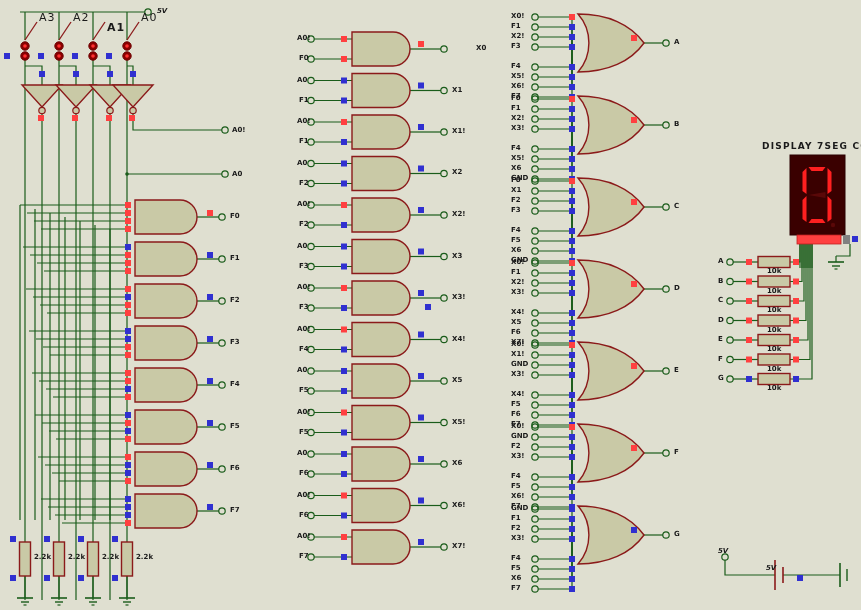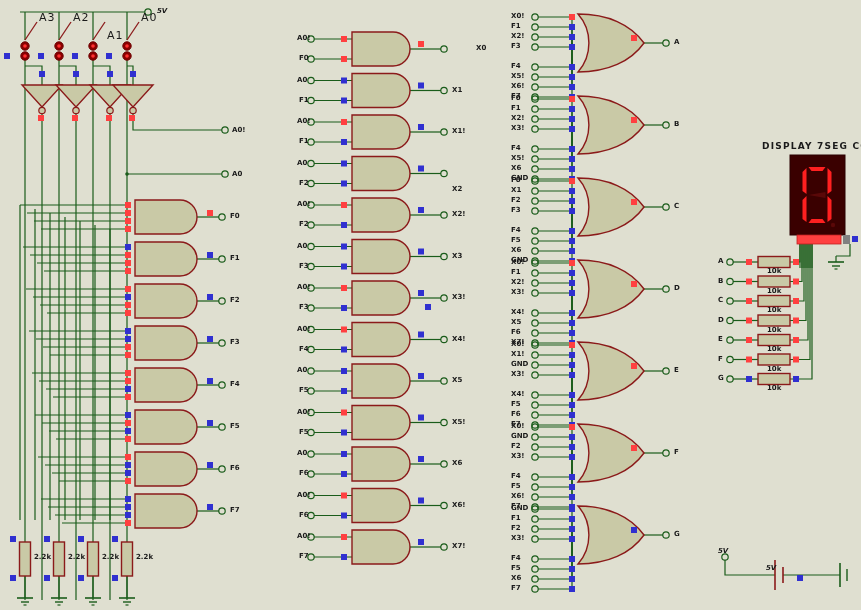--- a/index.html
+++ b/index.html
@@ -689,21 +689,21 @@
       <rect x="797" y="575" width="6" height="6" fill="#3030d0"></rect>
       <path d="M 840 563 L 840 587" stroke="#1a5c1a" stroke-width="1.6" fill="none"></path>
       <path d="M 847 569 L 847 581" stroke="#1a5c1a" stroke-width="1.4" fill="none"></path>
     </g>
 </svg>
 
 <div id="labels">
     <div class="lbl v5" style="left: 157px; top: 7px;">5V</div>
     <div class="lbl sw" style="left: 39px; top: 14px;">A3</div>
     <div class="lbl sw" style="left: 73px; top: 14px;">A2</div>
-    <div class="lbl sw" style="left: 107px; top: 32px;">A1</div>
+    <div class="lbl sw" style="left: 107px; top: 24px; font-weight: bold;">A1</div>
     <div class="lbl sw" style="left: 141px; top: 14px;">A0</div>
     <div class="lbl " style="left: 232px; top: 126px;">A0!</div>
     <div class="lbl " style="left: 232px; top: 170px;">A0</div>
     <div class="lbl " style="left: 230px; top: 212px;">F0</div>
     <div class="lbl " style="left: 230px; top: 254px;">F1</div>
     <div class="lbl " style="left: 230px; top: 296px;">F2</div>
     <div class="lbl " style="left: 230px; top: 338px;">F3</div>
     <div class="lbl " style="left: 230px; top: 380px;">F4</div>
     <div class="lbl " style="left: 230px; top: 422px;">F5</div>
     <div class="lbl " style="left: 230px; top: 464px;">F6</div>
@@ -716,21 +716,21 @@
     <div class="lbl " style="left: 299px; top: 54px;">F0</div>
     <div class="lbl " style="left: 476px; top: 44px;">X0</div>
     <div class="lbl " style="left: 297px; top: 75.5px;">A0</div>
     <div class="lbl " style="left: 299px; top: 95.5px;">F1</div>
     <div class="lbl " style="left: 452px; top: 85.5px;">X1</div>
     <div class="lbl " style="left: 297px; top: 117px;">A0!</div>
     <div class="lbl " style="left: 299px; top: 137px;">F1</div>
     <div class="lbl " style="left: 452px; top: 127px;">X1!</div>
     <div class="lbl " style="left: 297px; top: 158.5px;">A0</div>
     <div class="lbl " style="left: 299px; top: 178.5px;">F2</div>
-    <div class="lbl " style="left: 452px; top: 185px;">X2</div>
+    <div class="lbl " style="left: 452px; top: 168px;">X2</div>
     <div class="lbl " style="left: 297px; top: 200px;">A0!</div>
     <div class="lbl " style="left: 299px; top: 220px;">F2</div>
     <div class="lbl " style="left: 452px; top: 210px;">X2!</div>
     <div class="lbl " style="left: 297px; top: 241.5px;">A0</div>
     <div class="lbl " style="left: 299px; top: 261.5px;">F3</div>
     <div class="lbl " style="left: 452px; top: 251.5px;">X3</div>
     <div class="lbl " style="left: 297px; top: 283px;">A0!</div>
     <div class="lbl " style="left: 299px; top: 303px;">F3</div>
     <div class="lbl " style="left: 452px; top: 293px;">X3!</div>
     <div class="lbl " style="left: 297px; top: 324.5px;">A0!</div>

